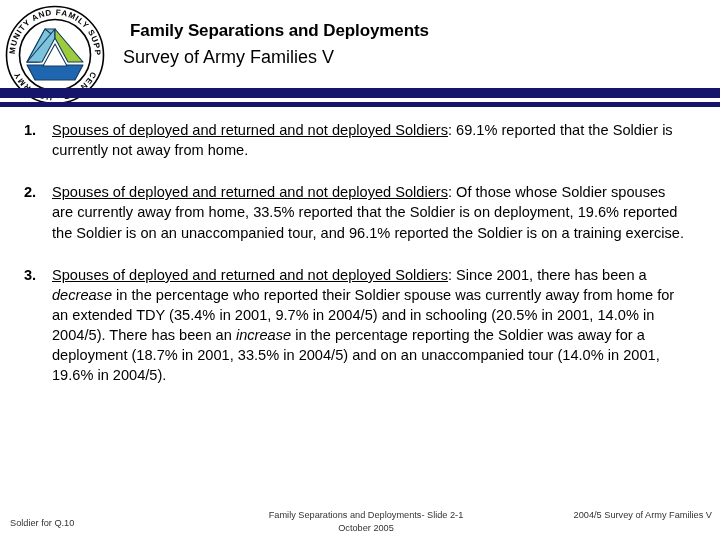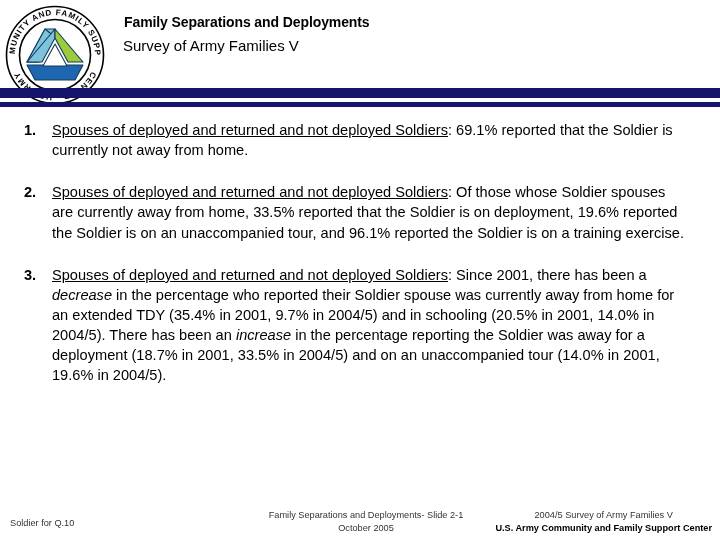--- a/index.html
+++ b/index.html
@@ -47,30 +47,30 @@
     height: 102px;
   }
 
   .title-block {
     position: absolute;
     left: 123px;
     top: 14px;
     width: 580px;
   }
   .slide-title {
-    font-size: 14px;
+    font-size: 17px;
     font-weight: bold;
     line-height: 1.12;
     letter-spacing: -0.1px;
     color: #000000;
-    margin: 1px;
+    margin: 7px;
     white-space: nowrap;
   }
   .slide-subtitle {
-    font-size: 15px;
+    font-size: 18px;
     font-weight: normal;
     line-height: 1.2;
     color: #000000;
     margin: 6px 0 0 0;
     white-space: nowrap;
   }
 
   
   .bar-thick {
     position: absolute;
@@ -242,17 +242,16 @@
   <div class="footer">
     <div class="footer-left">Soldier for Q.10</div>
 
     <div class="footer-center">
       <div>Family Separations and Deployments- Slide 2-1</div>
       <div>October 2005</div>
     </div>
 
     <div class="footer-right">
       <div>2004/5 Survey of Army Families V</div>
-      <div class="strong">U.S. Army Community and Family Support Center</div>
     </div>
   </div>
 
 </div>
 
 </body></html>

